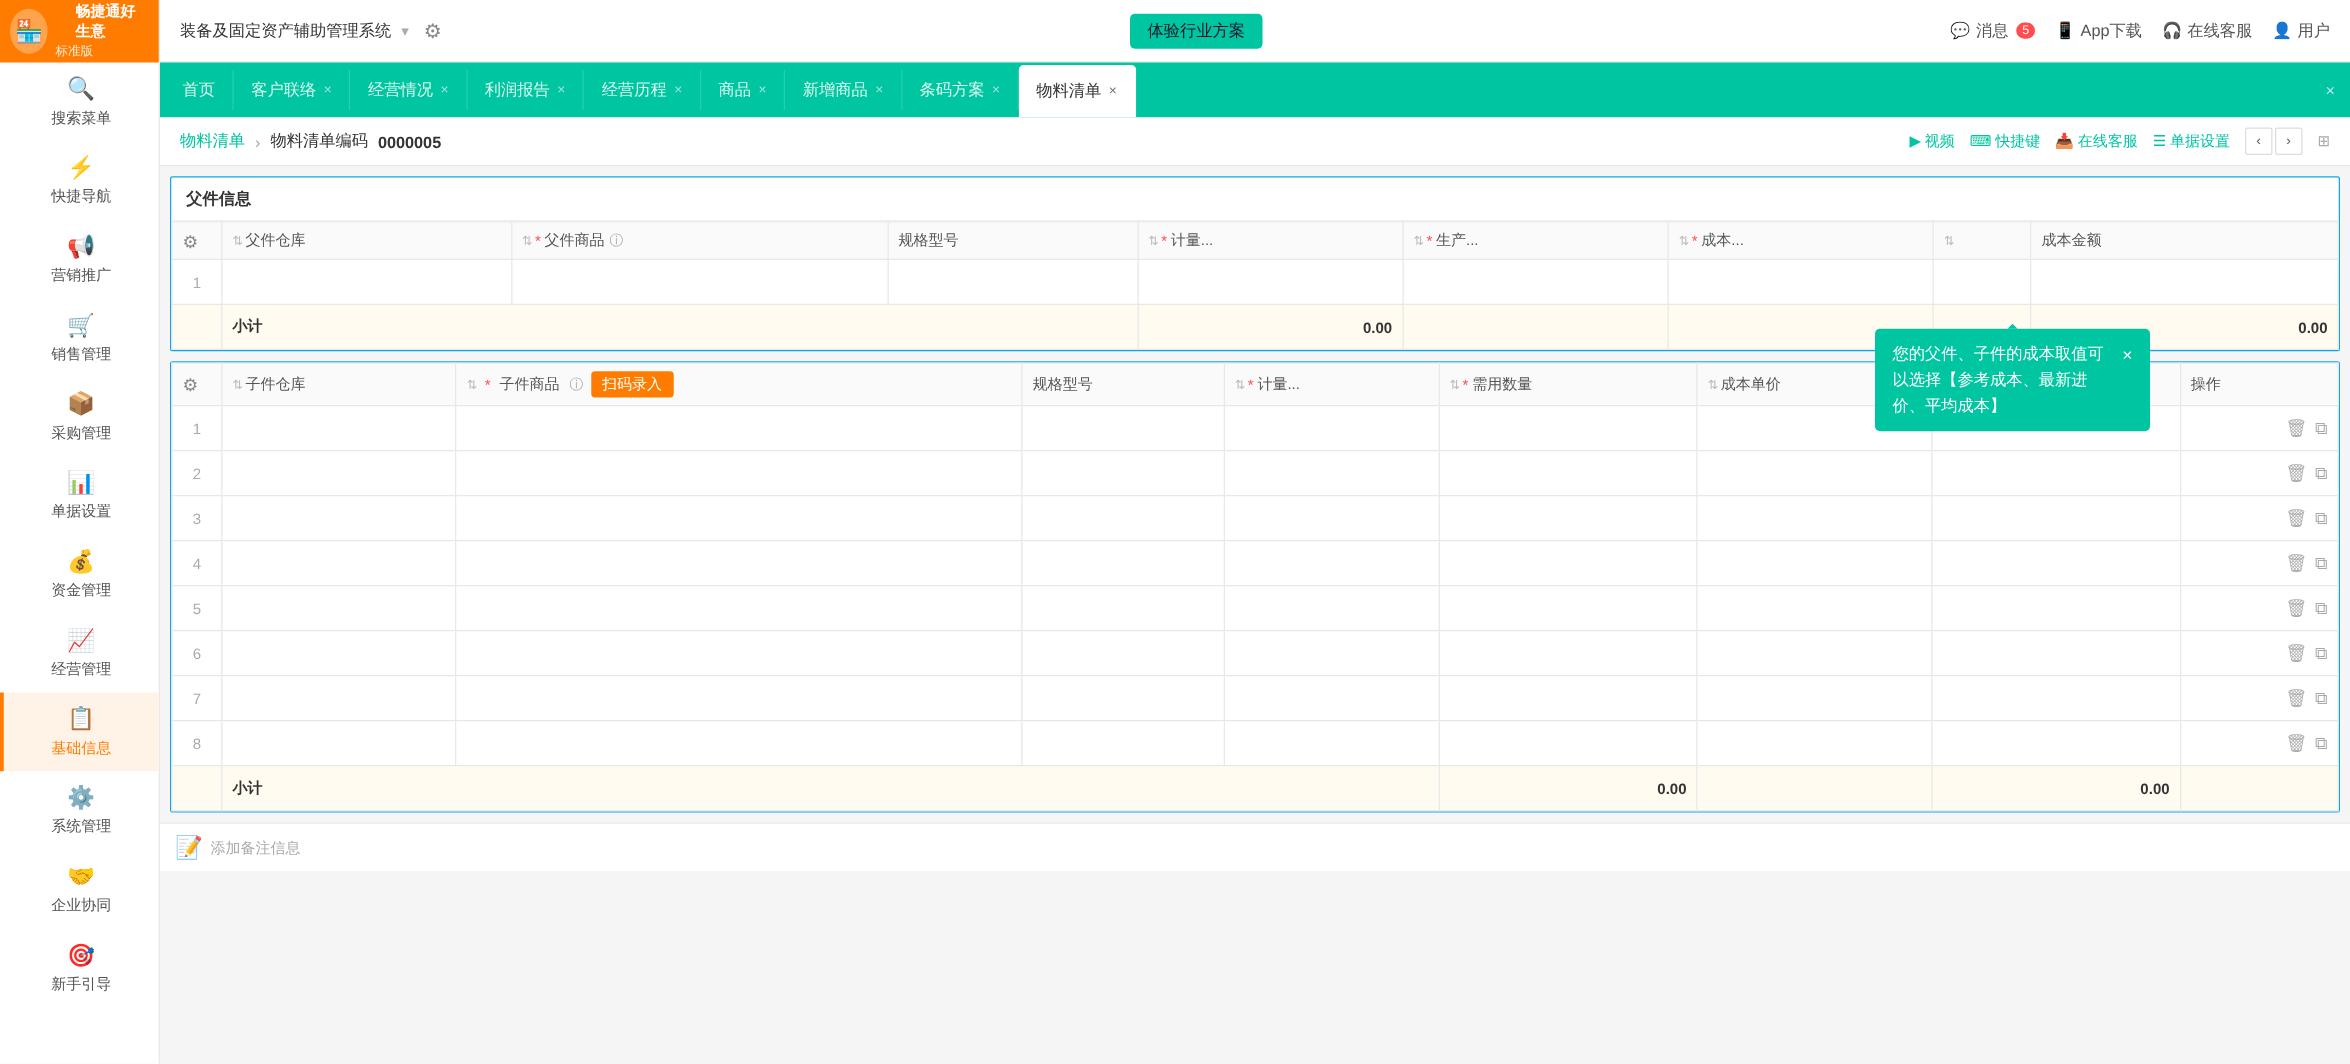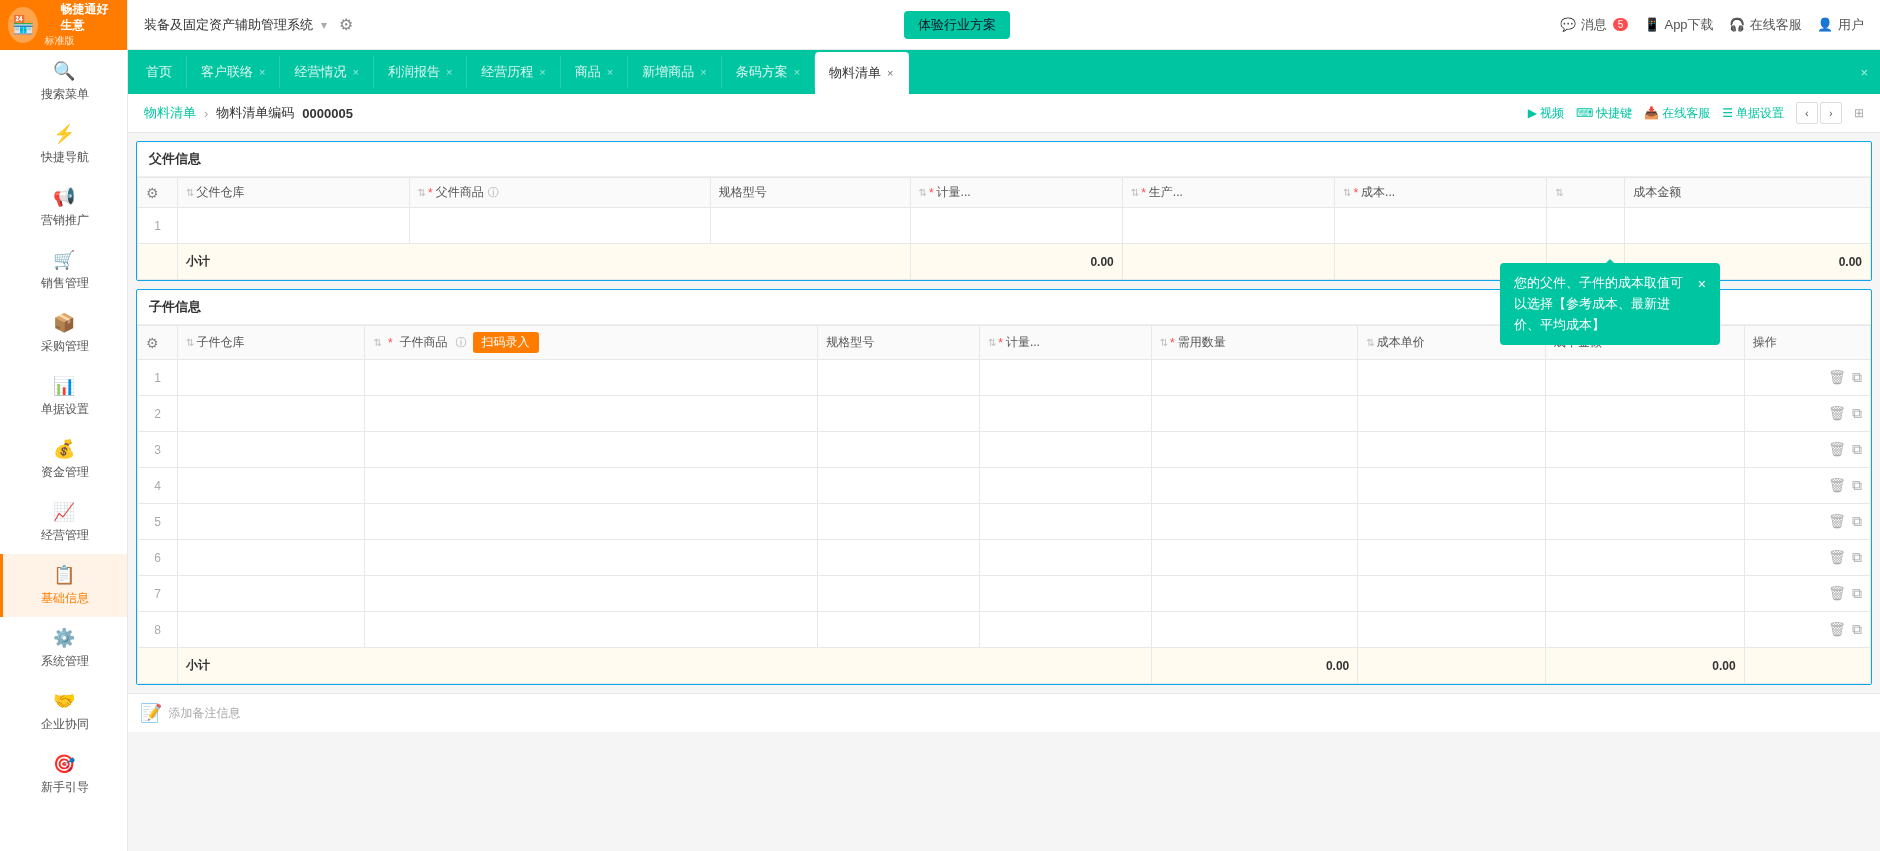--- a/index.html
+++ b/index.html
@@ -334,21 +334,20 @@
             <td></td>
             <td></td>
             <td></td>
             <td class="subtotal-val val-right">0.00</td>
           </tr>
         </tbody>
       </table>
     </div>
 
     <div class="section">
-      <div class="section-title">子件信息</div>
       <table class="data-table">
         <thead>
           <tr>
             <th class="gear-cell"><span class="gear-icon">⚙</span></th>
             <th>
                 <div class="col-header">
                   <span class="sort-icon">⇅</span>
                   <span>子件仓库</span>
                 </div>
               </th>

